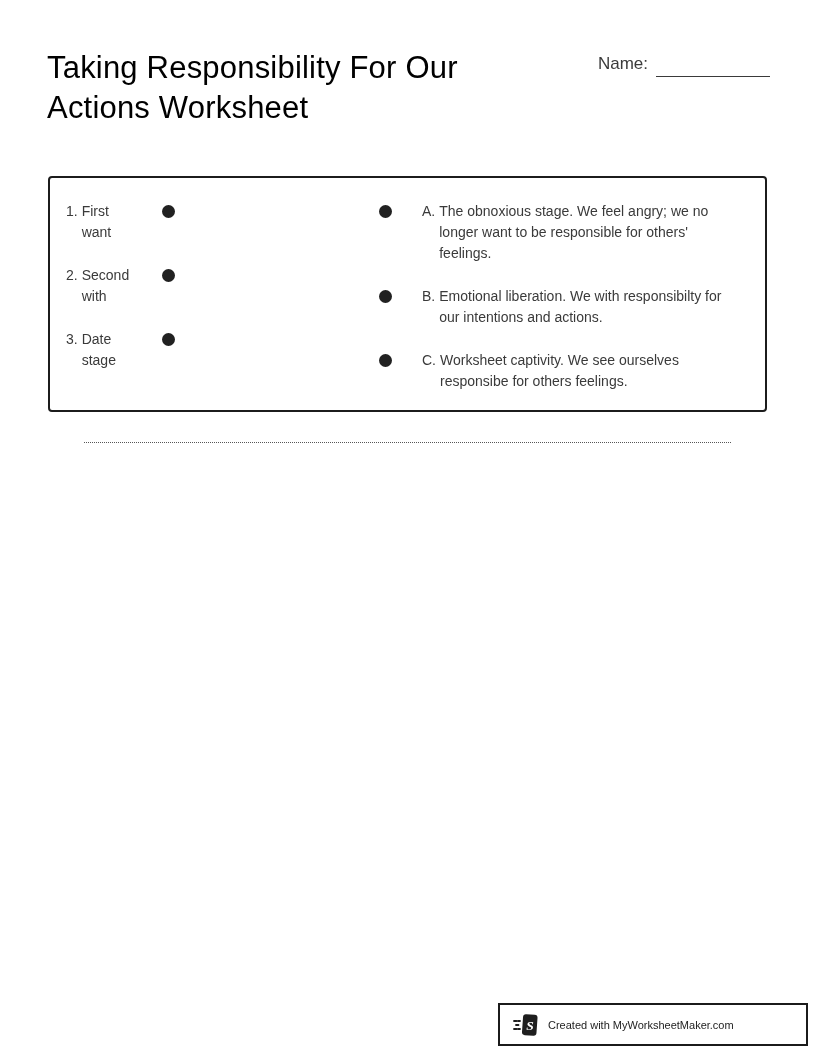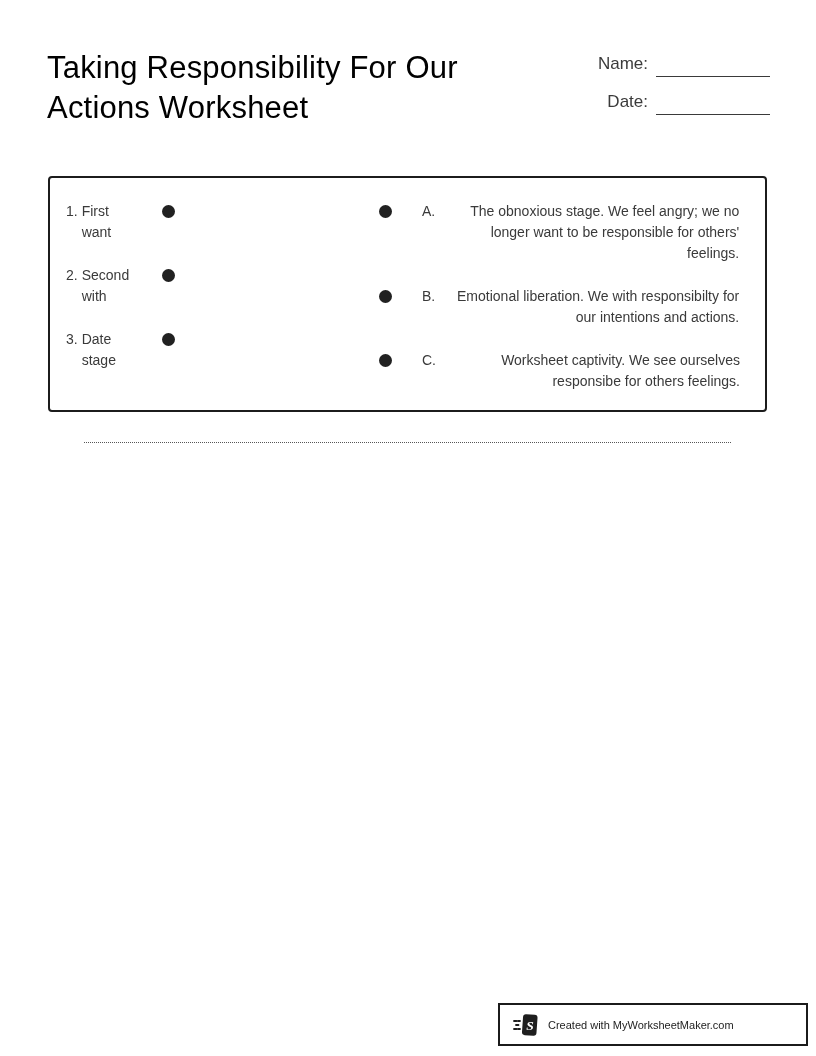--- a/index.html
+++ b/index.html
@@ -59,21 +59,21 @@
     display: flex;
     gap: 4px;
     font-size: 14px;
     line-height: 21px;
     color: #3a3a3a;
   }
   .match-item .ordinal { flex: none; }
   .left-item { left: 16px; }
   .left-item .item-text { width: 56px; }
   .right-item { left: 372px; }
-  .right-item .item-text { width: 300px; text-align: right; }
+  .right-item .item-text { width: 300px; }
 
   .dot {
     position: absolute;
     width: 13px; height: 13px;
     border-radius: 50%;
     background: #212121;
   }
 
   .separator {
     position: absolute;
@@ -101,24 +101,20 @@
   .logo-icon { flex: none; display: block; }
 </style>
 </head>
 <body>
 
 <h1 class="page-title">Taking Responsibility For Our Actions Worksheet</h1>
 
 <div class="header-fields">
   <div class="field-row">
     <span class="field-label">Name:</span>
-    <span class="field-blank"></span>
-  </div>
-  <div class="field-row">
-    <span class="field-label">Date:</span>
     <span class="field-blank"></span>
   </div>
 </div>
 
 <div class="match-box">
 
   <div class="match-item left-item" style="top:23px">
     <span class="ordinal">1.</span>
     <span class="item-text">First want</span>
   </div>

